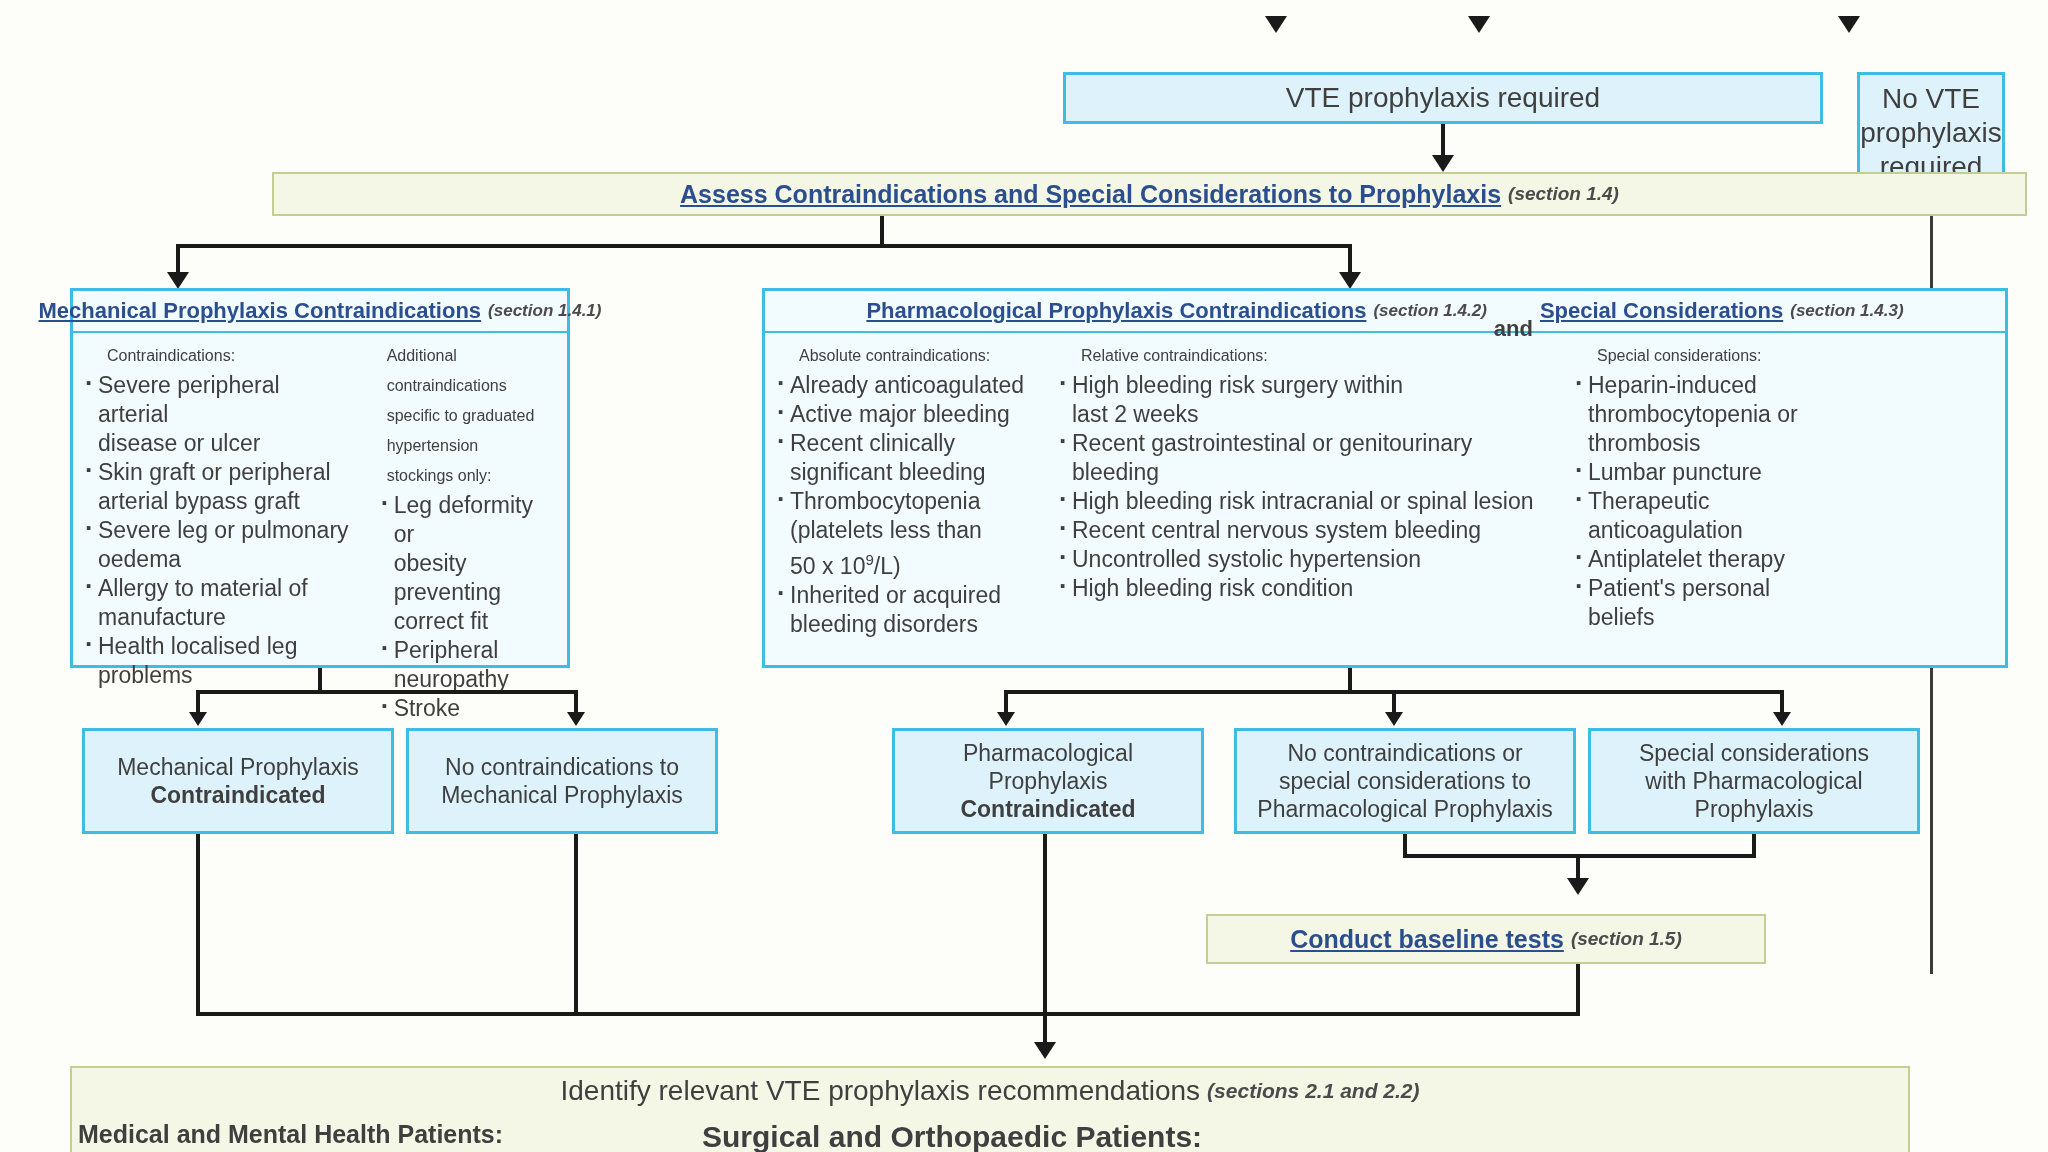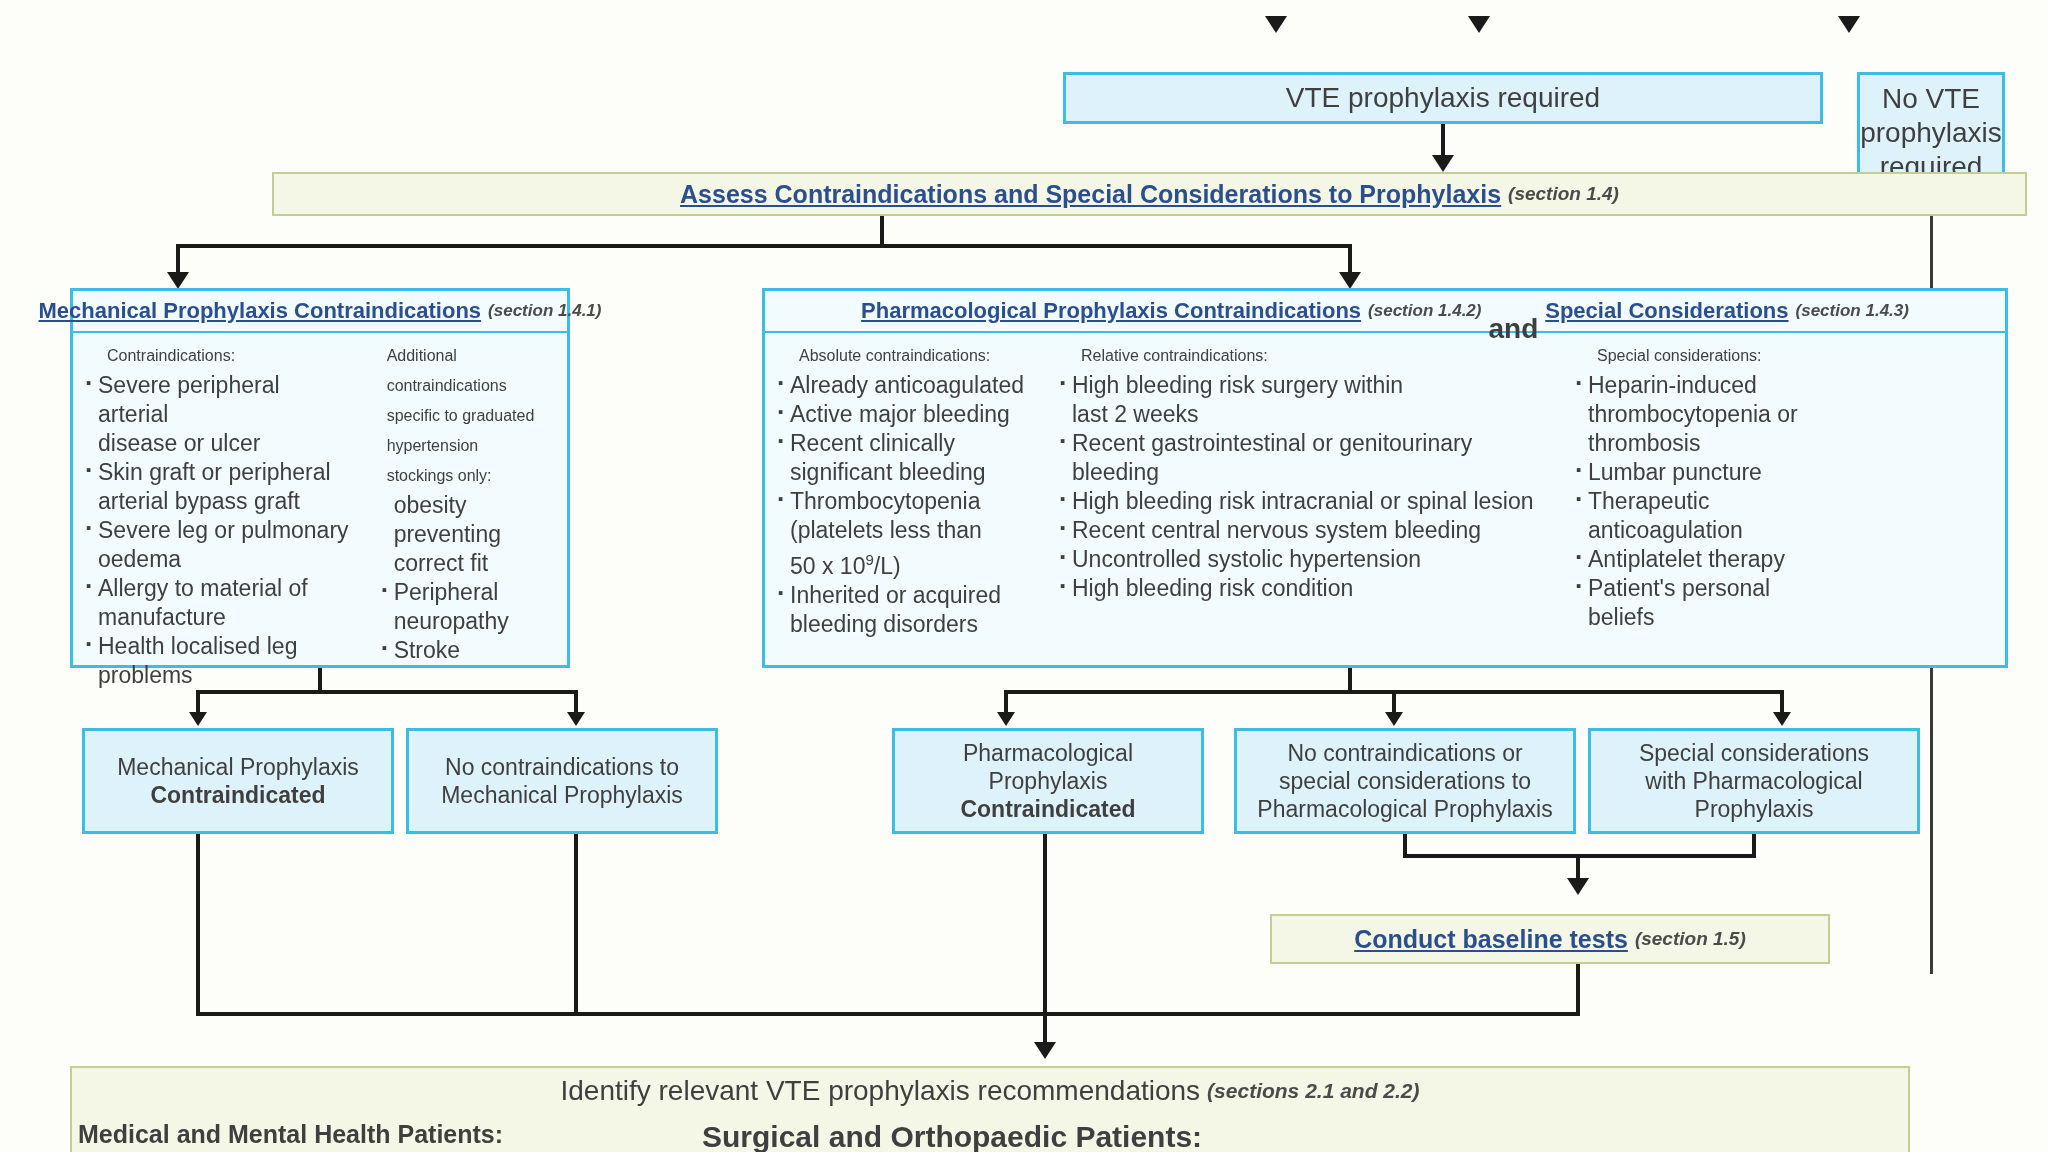--- a/index.html
+++ b/index.html
@@ -145,34 +145,35 @@
           <li>Health localised leg problems</li>
         </ul>
       </div>
       <div class="col" style="width:196px;">
         <div class="col-title">Additional</div>
         <div class="col-title">contraindications</div>
         <div class="col-title">specific to graduated</div>
         <div class="col-title">hypertension</div>
         <div class="col-title">stockings only:</div>
         <ul class="bl">
+          <li class="sub">Leg deformity or</li>
           <li class="subcont">obesity preventing</li>
           <li class="subcont">correct fit</li>
           <li class="sub">Peripheral neuropathy</li>
           <li class="sub">Stroke</li>
         </ul>
       </div>
     </div>
   </div>
 
   <div class="panel" style="left:762px;top:288px;width:1246px;height:380px;">
     <div class="panel-head">
       <span class="link" style="font-size:22px;">Pharmacological Prophylaxis Contraindications</span>
       <span class="sect" style="font-size:17px;">(section 1.4.2)</span>
-      <span class="plain-bold" style="font-size:28px;margin-top:36px;">and</span>
+      <span class="plain-bold" style="font-size:22px;margin-top:36px;">and</span>
       <span class="link" style="font-size:22px;margin-left:7px;">Special Considerations</span>
       <span class="sect" style="font-size:17px;">(section 1.4.3)</span>
     </div>
     <div class="panel-body" style="height:336px;">
       <div class="col" style="width:282px;">
         <div class="col-title">Absolute contraindications:</div>
         <ul class="bl">
           <li>Already anticoagulated</li>
           <li>Active major bleeding</li>
           <li>Recent clinically</li>
@@ -256,21 +257,21 @@
     <div>with Pharmacological</div>
     <div>Prophylaxis</div>
   </div>
 
   <div class="vline" style="left:1403px;top:834px;height:22px;"></div>
   <div class="vline" style="left:1752px;top:834px;height:22px;"></div>
   <div class="hline" style="left:1403px;top:854px;width:353px;"></div>
   <div class="vline" style="left:1576px;top:854px;height:28px;"></div>
   <div class="arrow-d" style="left:1567px;top:878px;"></div>
 
-  <div class="green-box" style="left:1270px;top:914px;width:560px;height:50px;">
+  <div class="green-box" style="left:1206px;top:914px;width:560px;height:50px;">
     <span class="link">Conduct baseline tests</span>
     <span class="sect">(section 1.5)</span>
   </div>
 
   <div class="vline" style="left:1576px;top:964px;height:52px;"></div>
   <div class="vline" style="left:196px;top:834px;height:180px;"></div>
   <div class="vline" style="left:574px;top:834px;height:180px;"></div>
   <div class="vline" style="left:1043px;top:834px;height:180px;"></div>
   <div class="hline" style="left:196px;top:1012px;width:1384px;"></div>
   <div class="vline" style="left:1043px;top:1012px;height:34px;"></div>

